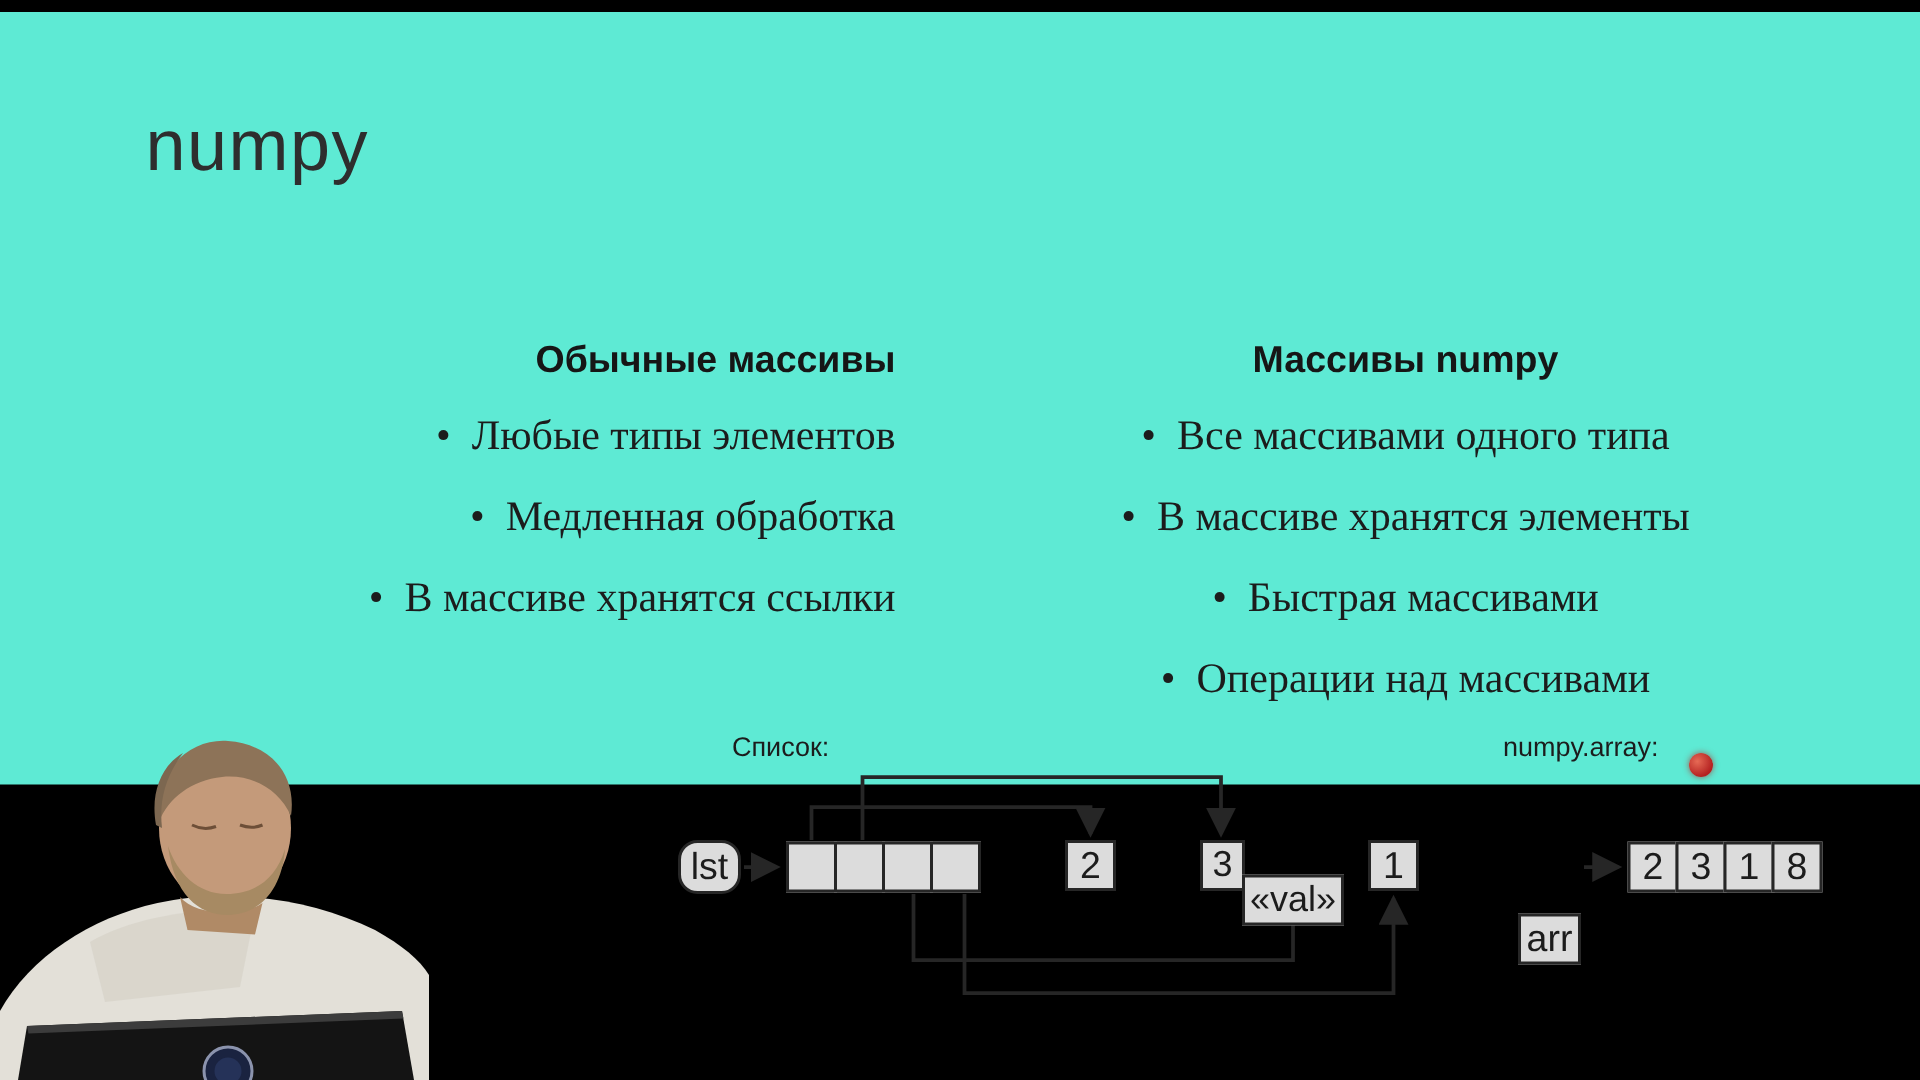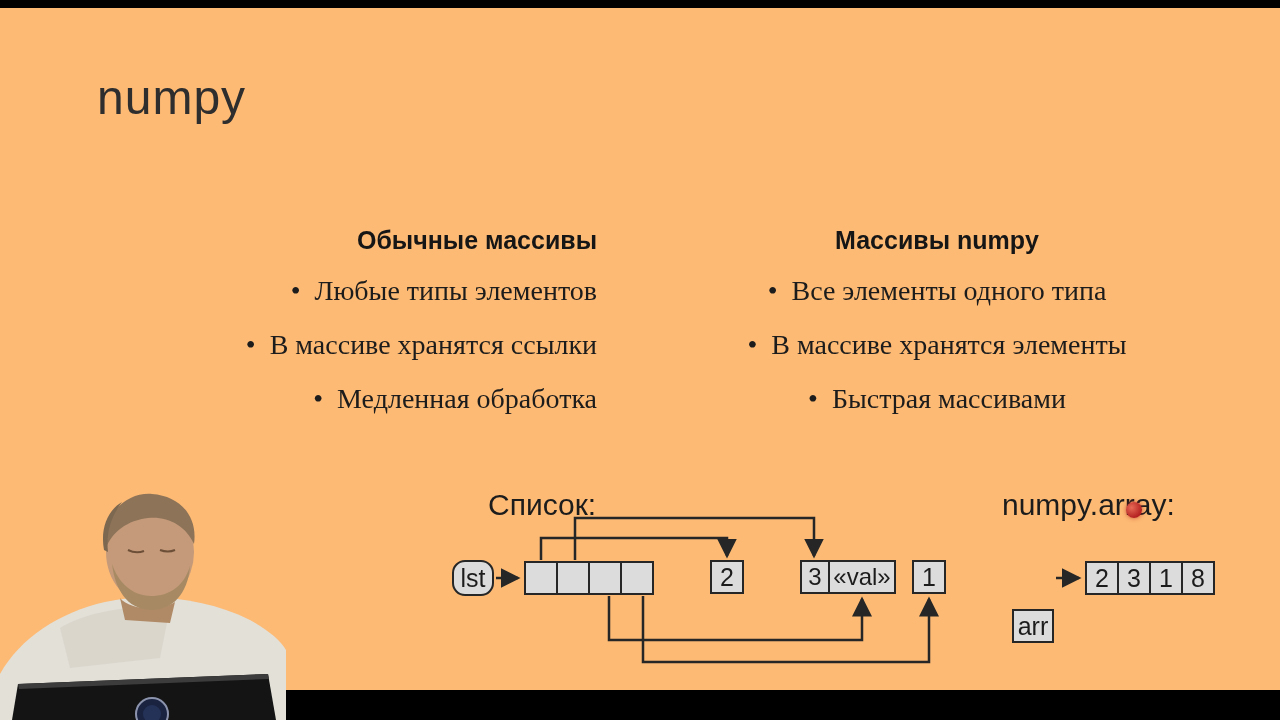--- a/index.html
+++ b/index.html
@@ -15,22 +15,22 @@
     position: relative;
     width: 1280px;
     height: 720px;
     background: #000;
   }
   .slide {
     position: absolute;
     left: 0;
     top: 8px;
     width: 1280px;
-    height: 682px;
-    background: #fdba74;
+    height: 515px;
+    background: #5eead4;
     color: #1c1c1c;
   }
   .slide-title {
     position: absolute;
     left: 97px;
     top: 62px;
     font-size: 48px;
     font-weight: 400;
     color: #2e2e2e;
     margin: 0;
@@ -69,21 +69,21 @@
   .diagram-svg {
     position: absolute;
     left: 0;
     top: 0;
     width: 1280px;
     height: 682px;
     pointer-events: none;
   }
   .dlabel {
     position: absolute;
-    font-size: 30px;
+    font-size: 18px;
     color: #1c1c1c;
     white-space: nowrap;
   }
   .dbox {
     position: absolute;
     border: 2px solid #262626;
     box-sizing: border-box;
     display: flex;
     align-items: center;
     justify-content: center;
@@ -164,31 +164,32 @@
 <div class="stage">
 
   <div class="slide">
 
     <h1 class="slide-title">numpy</h1>
 
     <div class="col col-left">
       <h2 class="col-heading">Обычные массивы</h2>
       <ul class="bullet-list">
         <li>Любые типы элементов</li>
+        <li>Медленная обработка</li>
         <li>В массиве хранятся ссылки</li>
-        <li>Медленная обработка</li>
       </ul>
     </div>
 
     <div class="col col-right">
       <h2 class="col-heading">Массивы numpy</h2>
       <ul class="bullet-list">
-        <li>Все элементы одного типа</li>
+        <li>Все массивами одного типа</li>
         <li>В массиве хранятся элементы</li>
         <li>Быстрая массивами</li>
+        <li>Операции над массивами</li>
       </ul>
     </div>
 
     <svg class="diagram-svg" viewBox="0 0 1280 682" xmlns="http://www.w3.org/2000/svg">
       <defs>
         <marker id="arrow" markerWidth="9" markerHeight="9" refX="7" refY="4" orient="auto">
           <path d="M0,0 L8,4 L0,8 Z" fill="#262626"></path>
         </marker>
       </defs>
 
@@ -213,21 +214,21 @@
       <div class="cell"></div>
       <div class="cell"></div>
       <div class="cell"></div>
       <div class="cell"></div>
     </div>
 
     <div class="dbox" style="left:710px; top:552px; width:34px; height:34px;">2</div>
 
     <div class="combo" style="left:800px; top:552px;">
       <div class="part" style="width:30px;">3</div>
-      <div class="part" style="width:68px;">«val»</div>
+      <div class="part" style="width:68px;margin-top:23px;">«val»</div>
     </div>
 
     <div class="dbox" style="left:912px; top:552px; width:34px; height:34px;">1</div>
 
     <div class="dlabel" style="left:1002px; top:480px;">numpy.array:</div>
 
     <div class="laser-dot"></div>
 
     <div class="dbox" style="left:1012px; top:553px; width:42px; height:34px;margin-top:48px;">arr</div>
 

